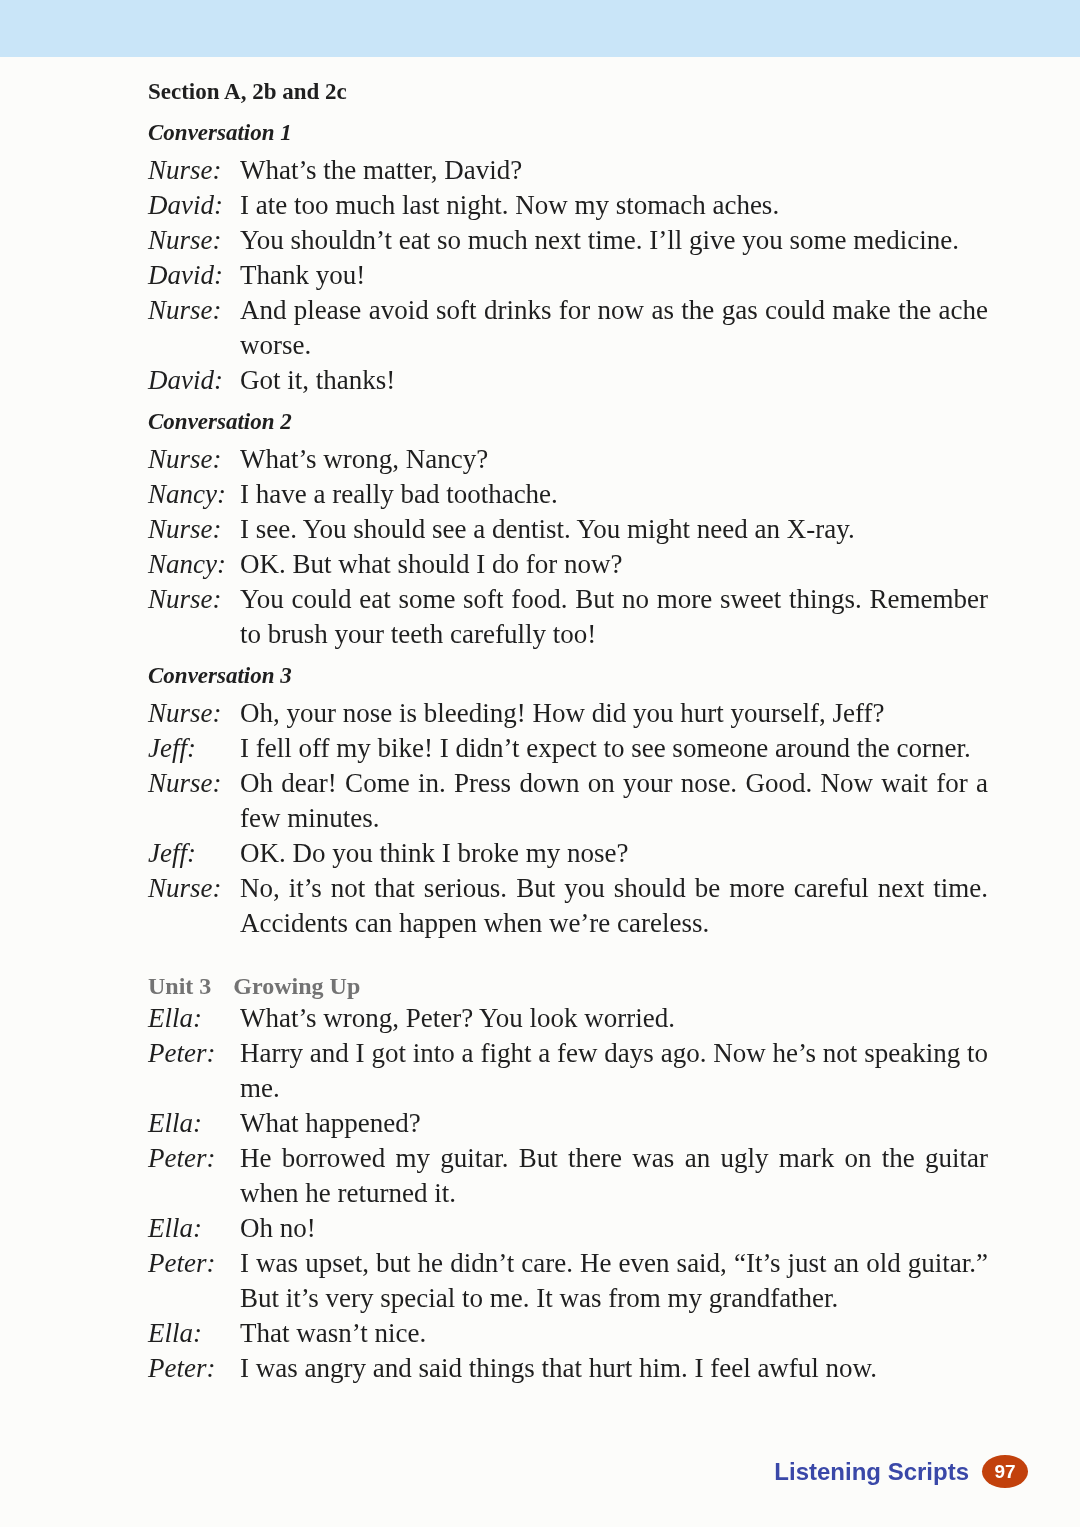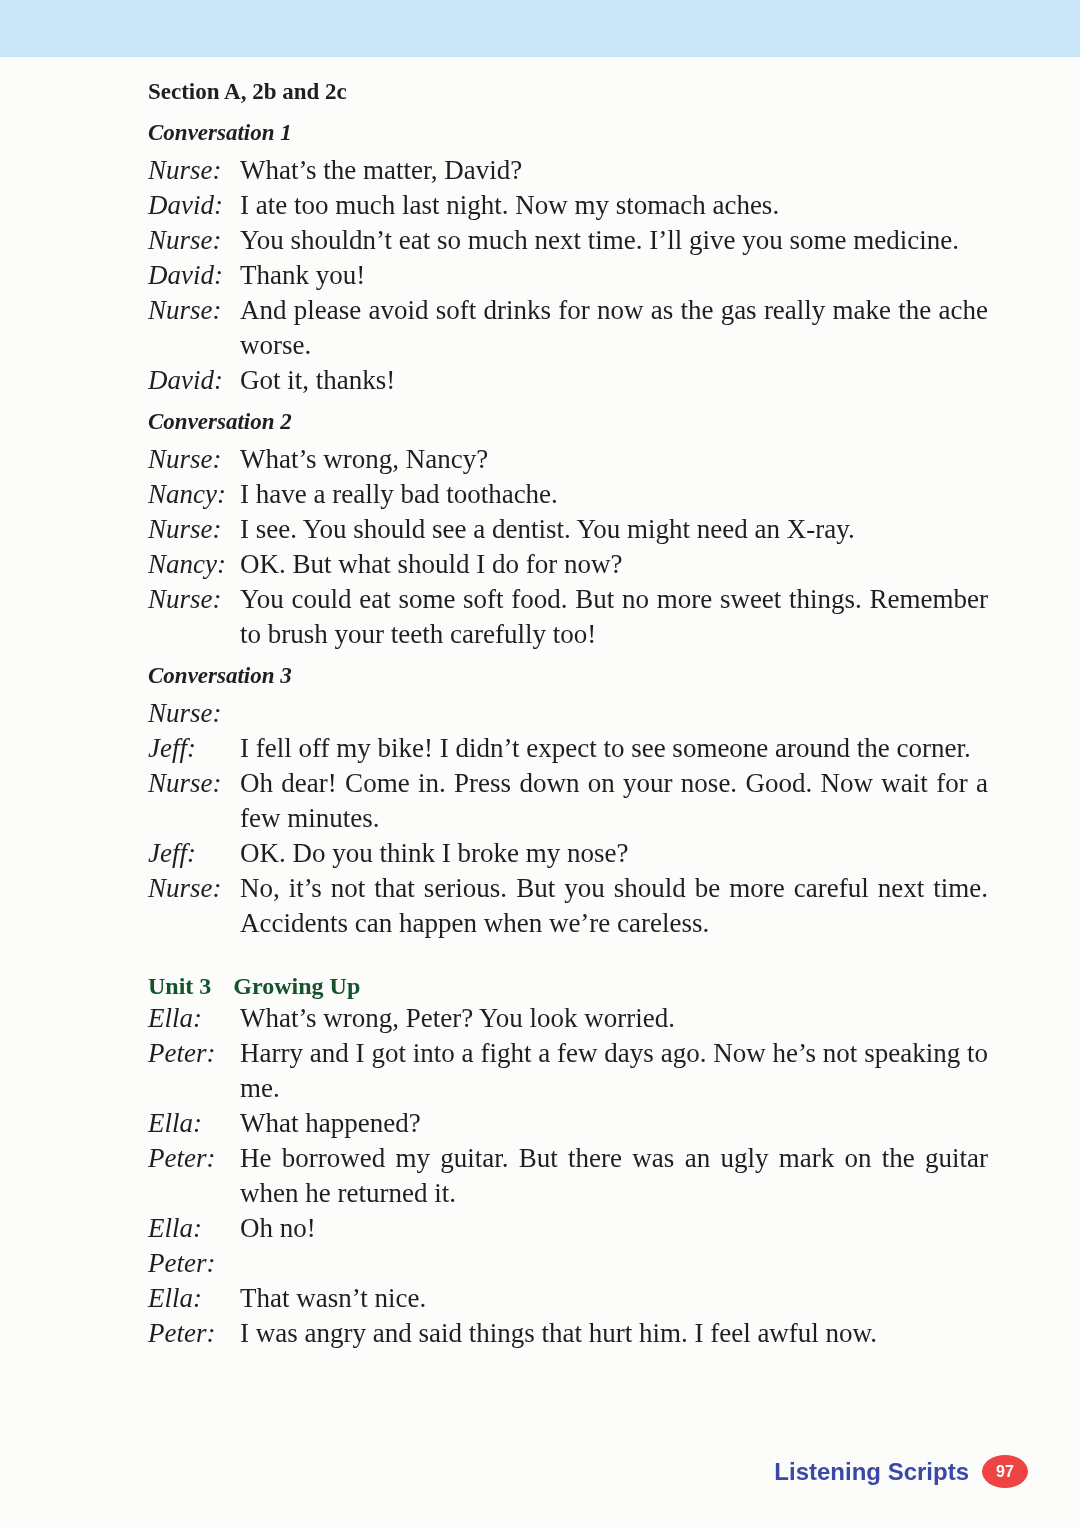--- a/index.html
+++ b/index.html
@@ -46,21 +46,21 @@
   }
   .utterance {
     flex: 1;
     text-align: justify;
   }
   .unit-heading {
     margin: 30px 0 0 0;
     font-size: 24px;
     font-weight: bold;
     line-height: 30px;
-    color: #14532d;
+    color: #737373;
   }
   .unit-heading .unit-label { margin-right: 22px; }
   .section-heading-2 {
     font-size: 23px;
     font-weight: bold;
     line-height: 27px;
     margin: 16px 0 6px 0;
   }
   .footer {
     position: absolute;
@@ -72,24 +72,24 @@
     font-family: "Liberation Sans", sans-serif;
   }
   .footer-label {
     color: #3a48a8;
     font-weight: bold;
     font-size: 24px;
   }
   .page-badge {
     width: 46px;
     height: 33px;
-    background: #ef4444;
+    background: #c2410c;
     border-radius: 50%;
     color: #ffffff;
-    font-size: 16px;
+    font-size: 19px;
     font-weight: bold;
     display: flex;
     align-items: center;
     justify-content: center;
   }
 </style>
 </head>
 <body>
 
 <div class="top-band"></div>
@@ -111,21 +111,21 @@
     <div class="line">
       <span class="speaker">Nurse:</span>
       <span class="utterance">You shouldn’t eat so much next time. I’ll give you some medicine.</span>
     </div>
     <div class="line">
       <span class="speaker">David:</span>
       <span class="utterance">Thank you!</span>
     </div>
     <div class="line">
       <span class="speaker">Nurse:</span>
-      <span class="utterance">And please avoid soft drinks for now as the gas really make the ache worse.</span>
+      <span class="utterance">And please avoid soft drinks for now as the gas could make the ache worse.</span>
     </div>
     <div class="line">
       <span class="speaker">David:</span>
       <span class="utterance">Got it, thanks!</span>
     </div>
   </div>
 
   <div class="conversation">
     <div class="conv-title">Conversation 2</div>
     <div class="line">
@@ -147,20 +147,21 @@
     <div class="line">
       <span class="speaker">Nurse:</span>
       <span class="utterance">You could eat some soft food. But no more sweet things. Remember to brush your teeth carefully too!</span>
     </div>
   </div>
 
   <div class="conversation">
     <div class="conv-title">Conversation 3</div>
     <div class="line">
       <span class="speaker">Nurse:</span>
+      <span class="utterance">Oh, your nose is bleeding! How did you hurt yourself, Jeff?</span>
     </div>
     <div class="line">
       <span class="speaker">Jeff:</span>
       <span class="utterance">I fell off my bike! I didn’t expect to see someone around the corner.</span>
     </div>
     <div class="line">
       <span class="speaker">Nurse:</span>
       <span class="utterance">Oh dear! Come in. Press down on your nose. Good. Now wait for a few minutes.</span>
     </div>
     <div class="line">
@@ -194,20 +195,21 @@
     <div class="line">
       <span class="speaker">Peter:</span>
       <span class="utterance">He borrowed my guitar. But there was an ugly mark on the guitar when he returned it.</span>
     </div>
     <div class="line">
       <span class="speaker">Ella:</span>
       <span class="utterance">Oh no!</span>
     </div>
     <div class="line">
       <span class="speaker">Peter:</span>
+      <span class="utterance">I was upset, but he didn’t care. He even said, “It’s just an old guitar.” But it’s very special to me. It was from my grandfather.</span>
     </div>
     <div class="line">
       <span class="speaker">Ella:</span>
       <span class="utterance">That wasn’t nice.</span>
     </div>
     <div class="line">
       <span class="speaker">Peter:</span>
       <span class="utterance">I was angry and said things that hurt him. I feel awful now.</span>
     </div>
   </div>

